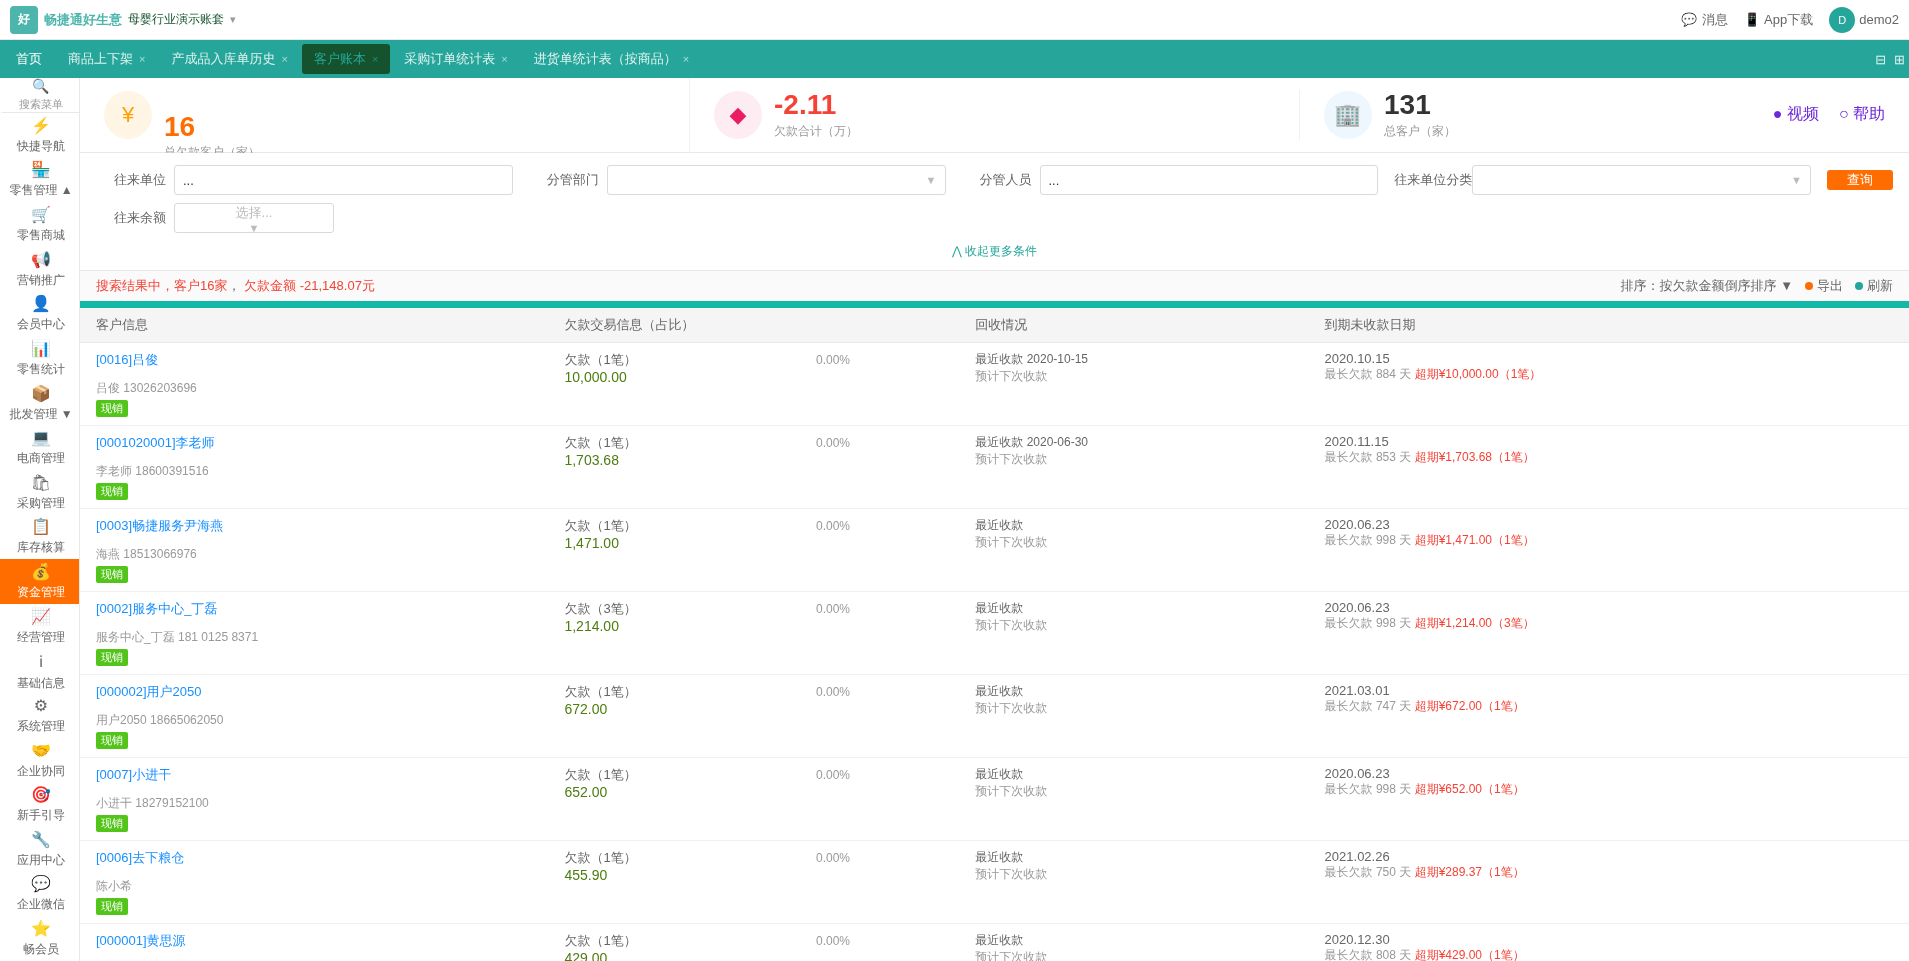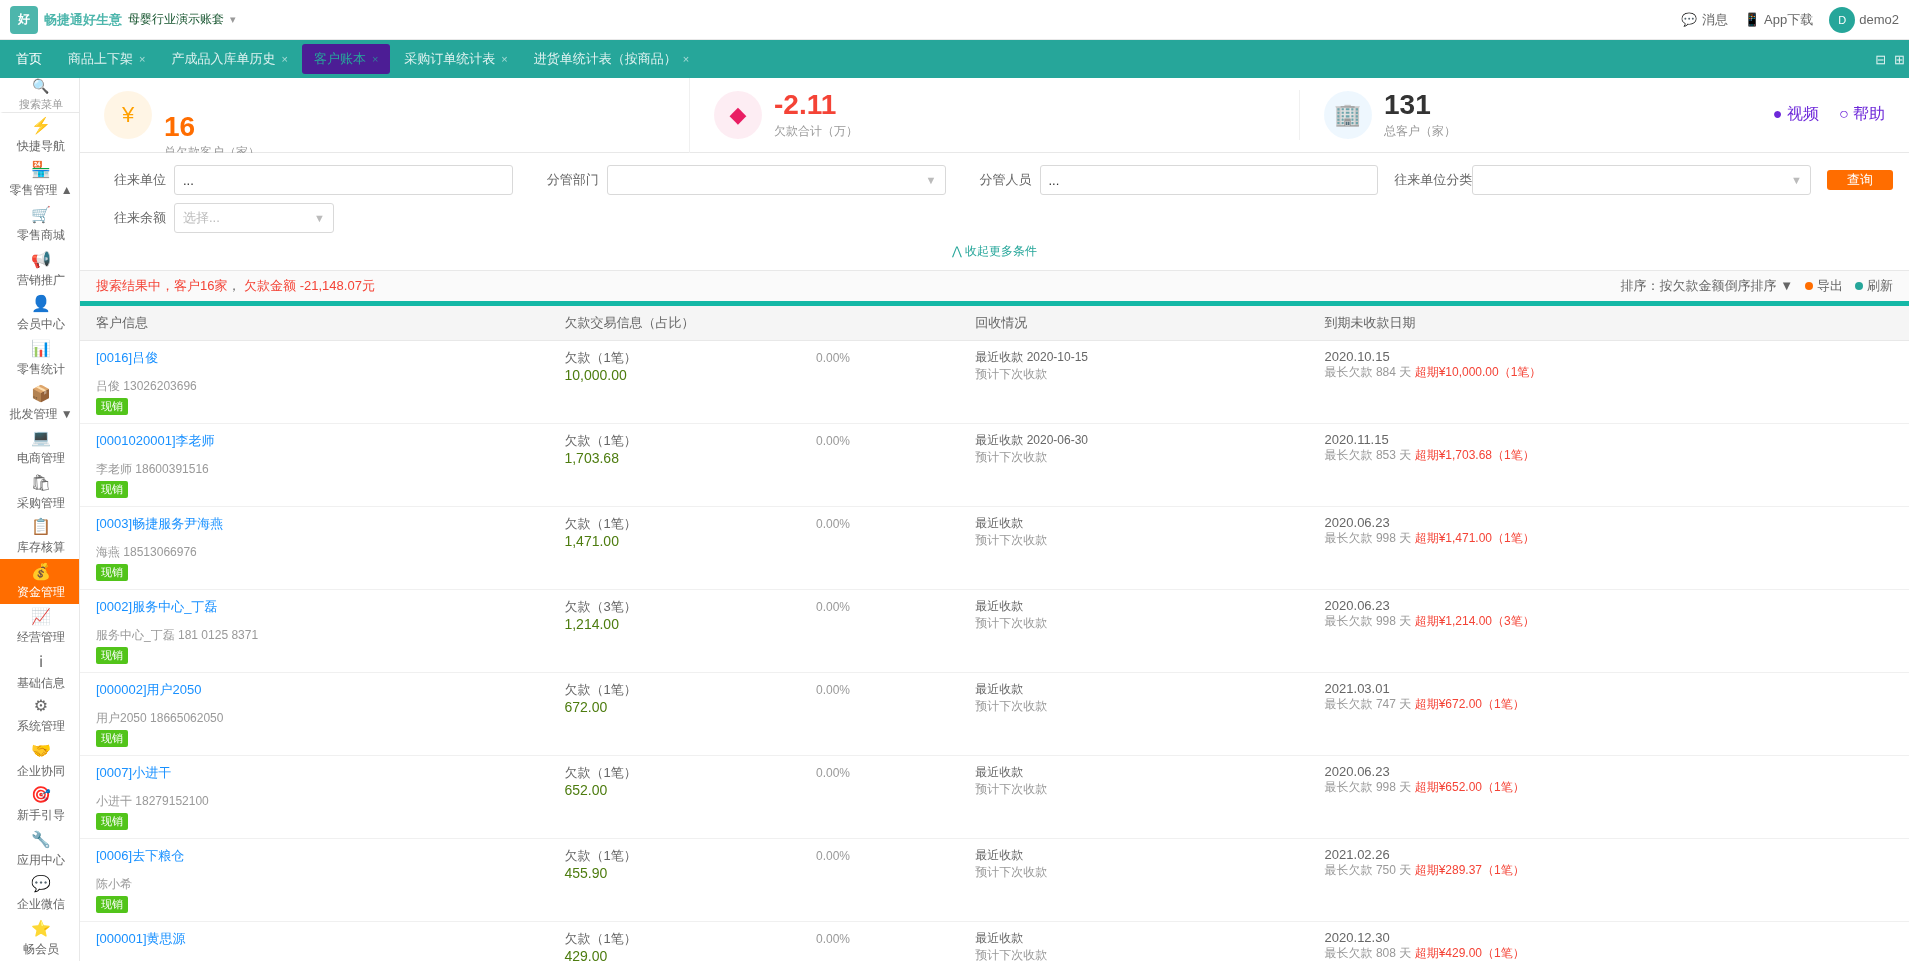--- a/index.html
+++ b/index.html
@@ -23,21 +23,21 @@
     
     .nav-tabs {
       display: flex; align-items: center; background: #26a69a; height: 38px; padding: 0 4px;
       gap: 2px; overflow: hidden;
     }
     .nav-tab {
       display: flex; align-items: center; gap: 6px; padding: 0 12px; height: 30px;
       color: rgba(255,255,255,0.85); font-size: 13px; cursor: pointer; border-radius: 3px;
       white-space: nowrap;
     }
-    .nav-tab.active { background: #4c1d95; color: #26a69a; font-weight: 500; }
+    .nav-tab.active { background: #14532d; color: #26a69a; font-weight: 500; }
     .nav-tab .close-x { font-size: 11px; opacity: 0.7; }
     .nav-tab.home { background: transparent; color: #fff; }
     .nav-right-icons { margin-left: auto; display: flex; align-items: center; gap: 8px; color: rgba(255,255,255,0.85); }
     
     
     .layout { display: flex; height: calc(961px - 78px); }
     .sidebar { width: 80px; background: #fff; border-right: 1px solid #e8e8e8; display: flex; flex-direction: column; flex-shrink: 0; overflow-y: auto; }
     .sidebar-item {
       display: flex; flex-direction: column; align-items: center; justify-content: center;
       height: 52px; cursor: pointer; color: #666; font-size: 12px; gap: 3px;
@@ -83,21 +83,21 @@
     .filter-input.with-select { color: #bbb; }
     .search-btn {
       background: #ff6d00; color: #fff; border: none; padding: 0 20px; height: 20px;
       border-radius: 3px; cursor: pointer; font-size: 13px; white-space: nowrap;
     }
     .collapse-row { text-align: center; color: #26a69a; font-size: 12px; cursor: pointer; padding: 2px 0; }
     
     
     .results-bar {
       display: flex; align-items: center; justify-content: space-between;
-      padding: 6px 16px; background: #fafafa; border-bottom: 5px solid #14b8a6; font-size: 13px;
+      padding: 6px 16px; background: #fafafa; border-bottom: 7px solid #14b8a6; font-size: 13px;
     }
     .results-info { color: #666; }
     .results-info span { color: #f44336; font-weight: 500; }
     .results-actions { display: flex; align-items: center; gap: 12px; color: #666; }
     .results-actions .action-item { display: flex; align-items: center; gap: 4px; cursor: pointer; }
     .results-actions .action-item .dot { width: 8px; height: 8px; border-radius: 50%; display: inline-block; }
     .dot-orange { background: #ff6d00; }
     .dot-green { background: #26a69a; }
     
     
@@ -327,21 +327,21 @@
           <div class="filter-input">
             <span></span>
             <span class="dropdown-arrow">▼</span>
           </div>
         </div>
         <button class="search-btn">查询</button>
       </div>
       <div class="filter-row">
         <div class="filter-item">
           <span class="filter-label">往来余额</span>
-          <div class="filter-input with-select" style="max-width:160px;">
+          <div class="filter-input with-select" style="max-width:160px;flex-direction:column;">
             <span>选择...</span>
             <span class="dropdown-arrow">▼</span>
           </div>
         </div>
       </div>
       <div class="collapse-row">
         <span>⋀</span>
         <span>收起更多条件</span>
       </div>
     </div>

